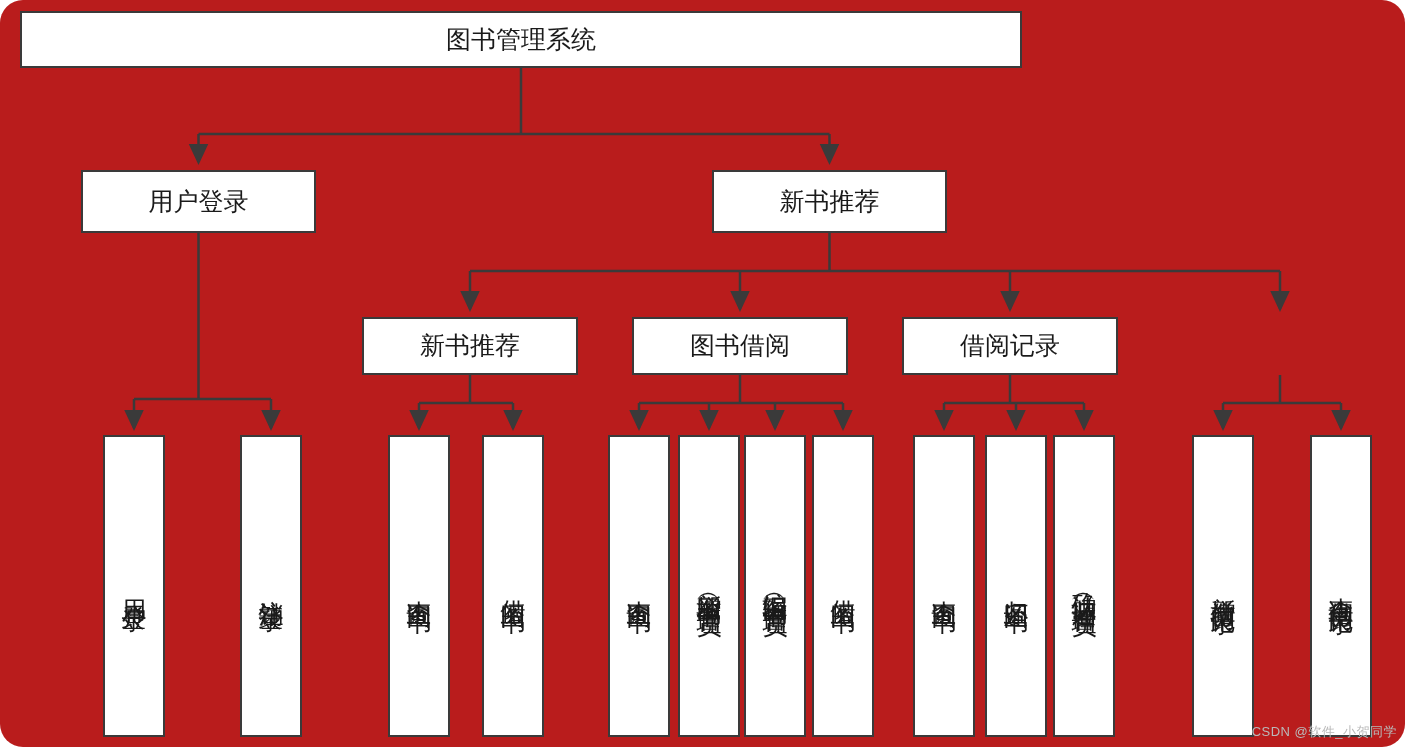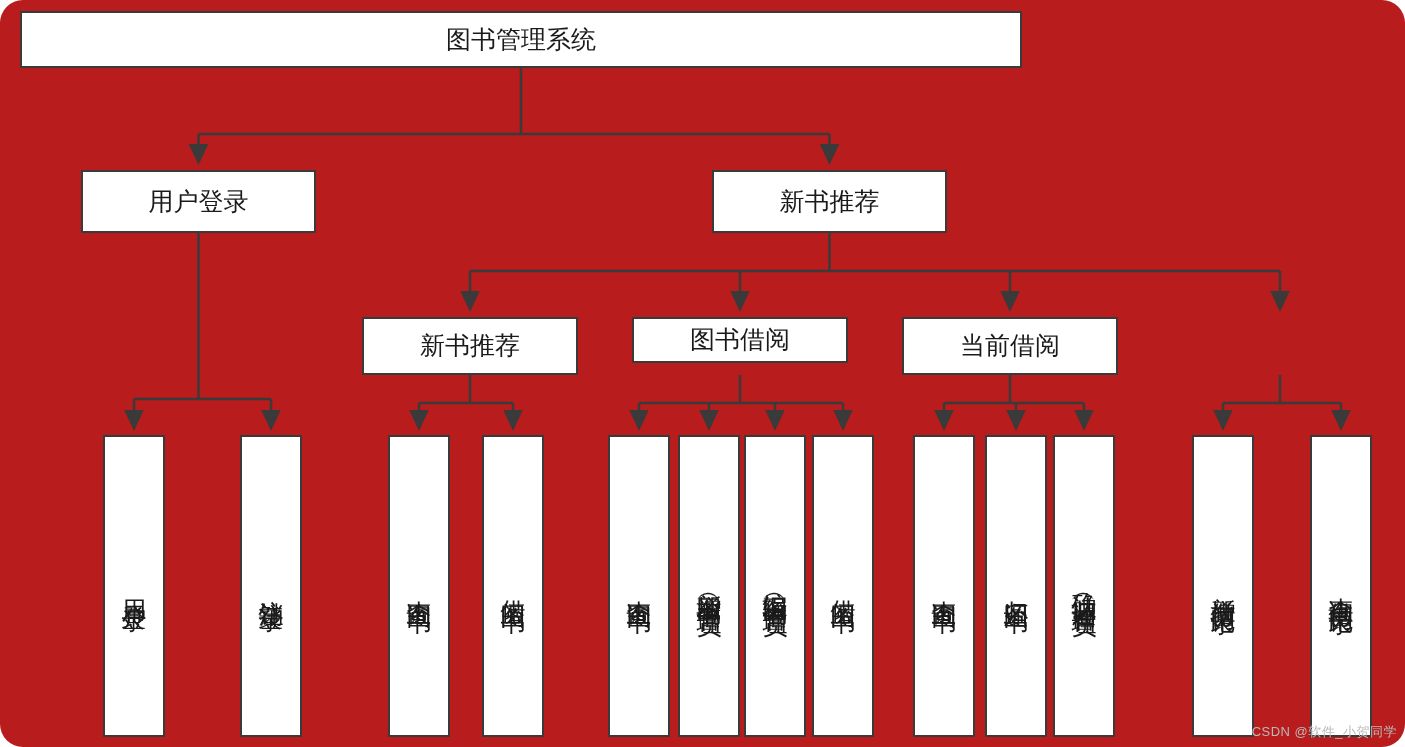--- a/index.html
+++ b/index.html
@@ -137,25 +137,25 @@
   <div class="node node-h" style="left:81px; top:170px; width:235px; height:63px;">
     <span class="label">用户登录</span>
   </div>
   <div class="node node-h" style="left:712px; top:170px; width:235px; height:63px;">
     <span class="label">新书推荐</span>
   </div>
 
   <div class="node node-h" style="left:362px; top:317px; width:216px; height:58px;">
     <span class="label">新书推荐</span>
   </div>
-  <div class="node node-h" style="left:632px; top:317px; width:216px; height:46px;">
+  <div class="node node-h" style="left:632px; top:317px; width:216px; height:58px;">
     <span class="label">图书借阅</span>
   </div>
   <div class="node node-h" style="left:902px; top:317px; width:216px; height:58px;">
-    <span class="label">当前借阅</span>
+    <span class="label">借阅记录</span>
   </div>
 
   <div class="node node-v" style="left:103px; top:435px; width:62px; height:302px;">
     <span class="label">用户登录</span>
   </div>
   <div class="node node-v" style="left:240px; top:435px; width:62px; height:302px;">
     <span class="label">注销登录</span>
   </div>
   <div class="node node-v" style="left:388px; top:435px; width:62px; height:302px;">
     <span class="label">查询图书</span>

